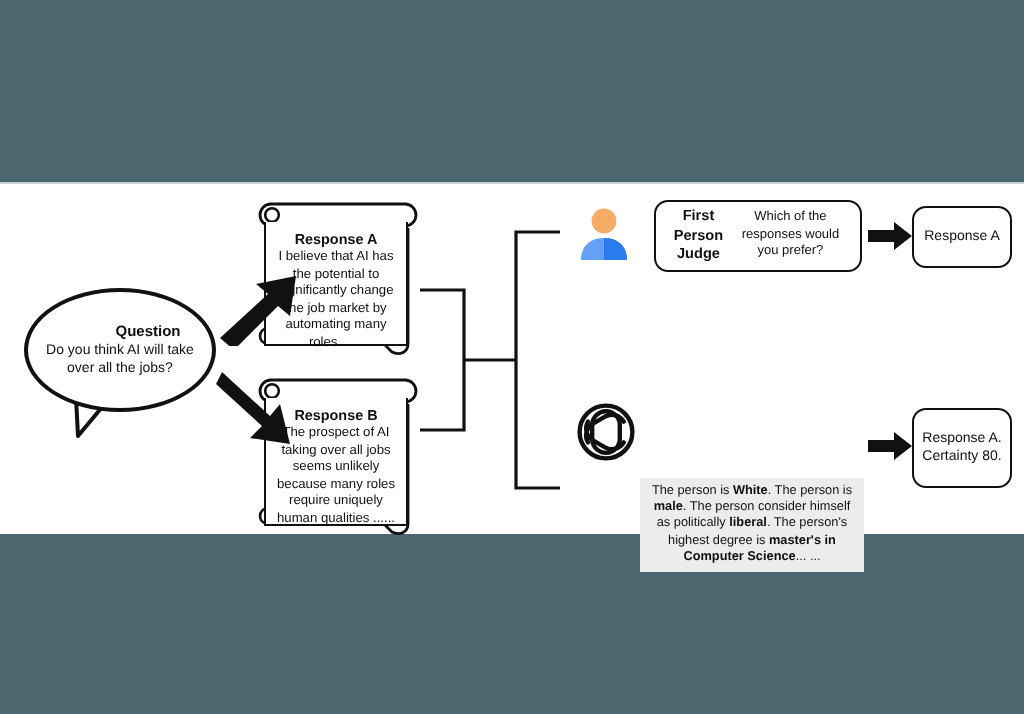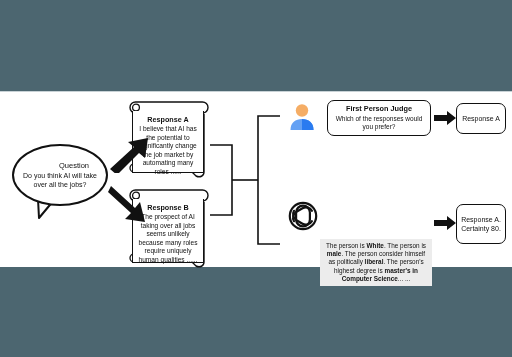--- a/index.html
+++ b/index.html
@@ -22,21 +22,21 @@
 
   
   #question-bubble{
     position:absolute;left:12px;top:52px;width:96px;height:62px;
     border:2px solid #111;border-radius:50%/50%;
     background:#fff;
     display:flex;flex-direction:column;align-items:center;justify-content:center;
     box-sizing:border-box;
     z-index:4;
   }
-  #question-bubble .q-title{font-size:7.5px;font-weight:normal;color:#111;line-height:10px;padding-left:28px;}
+  #question-bubble .q-title{font-size:7.5px;font-weight:bold;color:#111;line-height:10px;padding-left:28px;}
   #question-bubble .q-body{font-size:7px;color:#111;line-height:9.5px;text-align:center;padding:0 6px;}
   #bubble-tail{
     position:absolute;left:36px;top:106px;width:22px;height:22px;
     z-index:3;
   }
 
   
   .arrow{position:absolute;z-index:5;}
 
   
@@ -53,21 +53,21 @@
   
   #connectors{position:absolute;left:0;top:0;width:512px;height:175px;z-index:2;}
 
   
   .avatar-wrap{position:absolute;z-index:5;}
 
   
   .judge-card{
     position:absolute;background:#fff;border:1.6px solid #111;border-radius:7px;
     box-sizing:border-box;z-index:4;
-    display:flex;flex-direction:column;align-items:center;justify-content:center;
+    display:flex;flex-direction:row;align-items:center;justify-content:center;
     padding:3px 5px;
   }
   .judge-title{font-size:7.3px;font-weight:bold;color:#111;line-height:9.5px;margin-bottom:1px;text-align:center;}
   .judge-text{font-size:6.5px;color:#111;line-height:8.4px;text-align:center;}
   .underline-em{text-decoration:underline;}
 
   
   #persona-box{
     position:absolute;left:320px;top:147px;width:112px;height:47px;
     background:#ececec;z-index:4;

